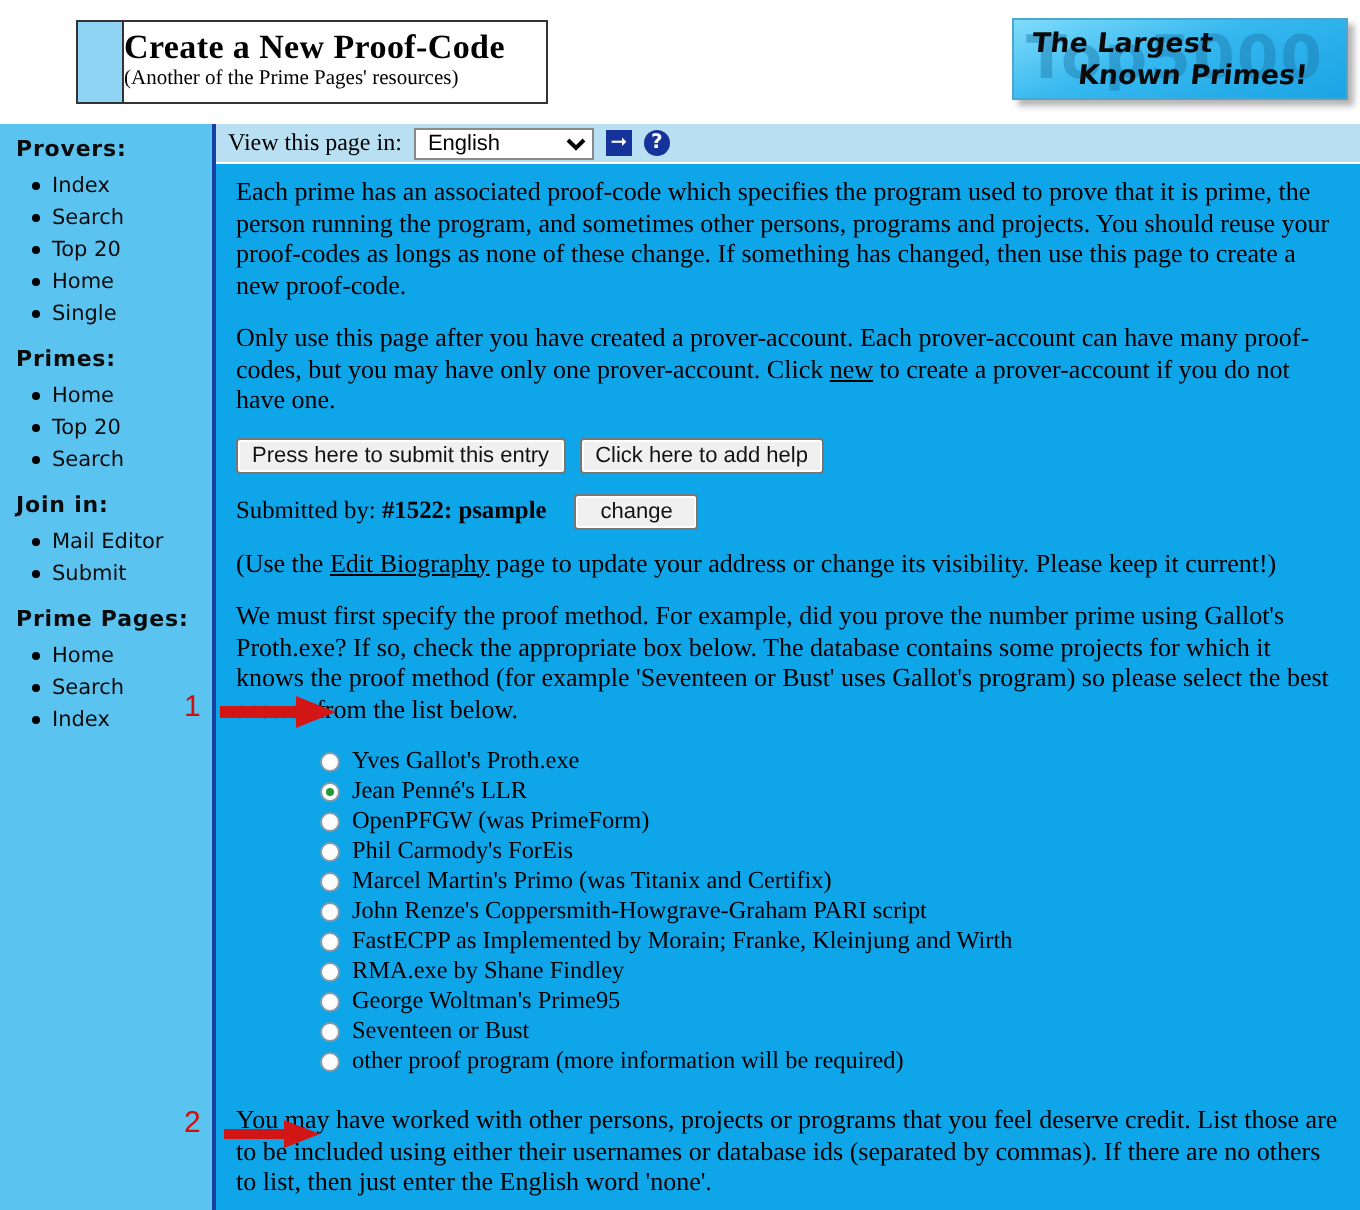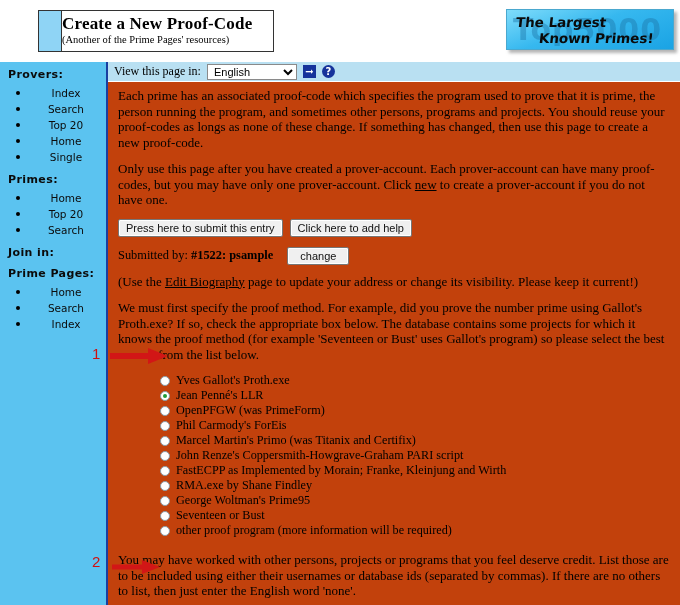--- a/index.html
+++ b/index.html
@@ -112,21 +112,20 @@
     font-weight: bold;
     font-size: 11px;
     color: #0b0b0b;
     padding: 6px 0 2px 8px;
     letter-spacing: 0.4px;
   }
   .sb-list {
     margin: 0;
     padding: 2px 0 2px 26px;
     list-style: none;
-    text-align: center;
   }
   .sb-list li {
     font-family: "DejaVu Sans", sans-serif;
     font-size: 10.5px;
     line-height: 16px;
     color: #0b0b0b;
     position: relative;
     cursor: pointer;
   }
   .sb-list li::before {
@@ -155,21 +154,21 @@
   .anno-arrow {
     position: absolute;
     z-index: 40;
     pointer-events: none;
   }
 
   
   .content {
     flex: 1 1 auto;
     position: relative;
-    background: #c2410c;
+    background: #0ea5e9;
     padding: 0;
     box-sizing: border-box;
   }
   .langbar {
     background: #b9e0f2;
     height: 19px;
     display: flex;
     align-items: center;
     padding-left: 6px;
     gap: 6px;
@@ -339,20 +338,24 @@
     </ul>
 
     <div class="sb-head">Primes:</div>
     <ul class="sb-list">
       <li>Home</li>
       <li>Top 20</li>
       <li>Search</li>
     </ul>
 
     <div class="sb-head">Join in:</div>
+    <ul class="sb-list">
+      <li>Mail Editor</li>
+      <li>Submit</li>
+    </ul>
 
     <div class="sb-head">Prime Pages:</div>
     <ul class="sb-list">
       <li>Home</li>
       <li>Search</li>
       <li>Index</li>
     </ul>
   </div>
 
   <div class="content">

